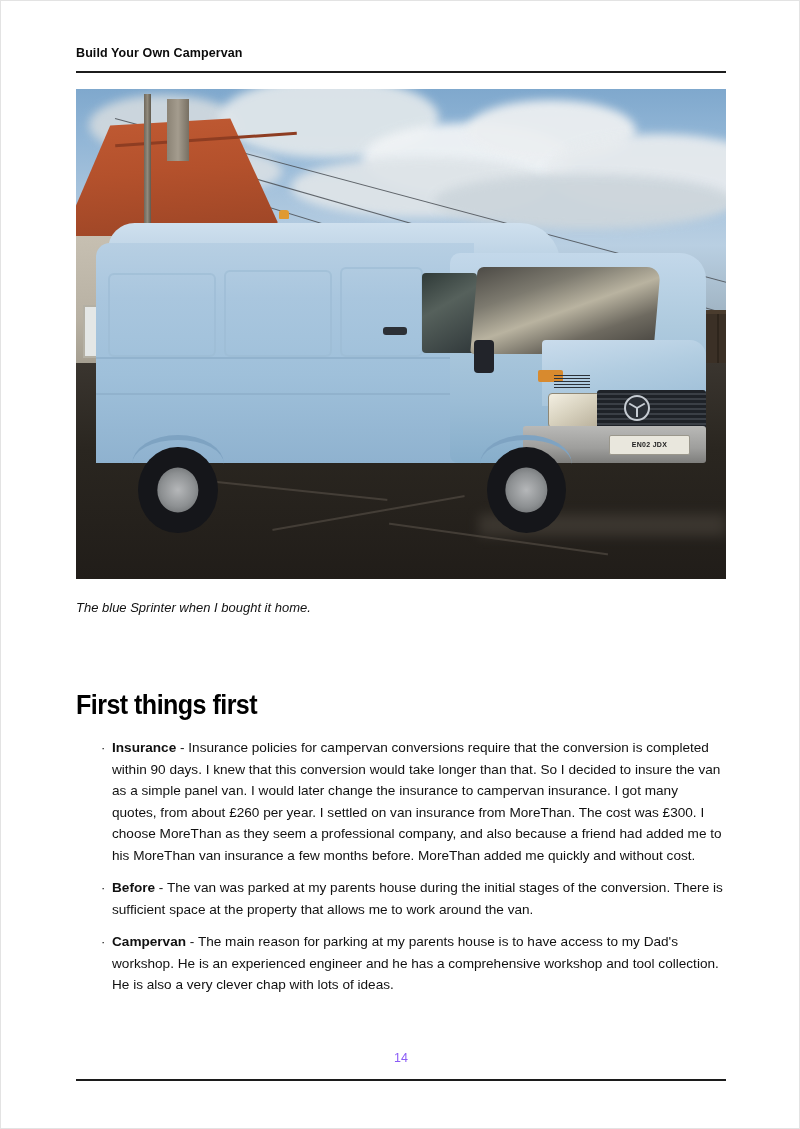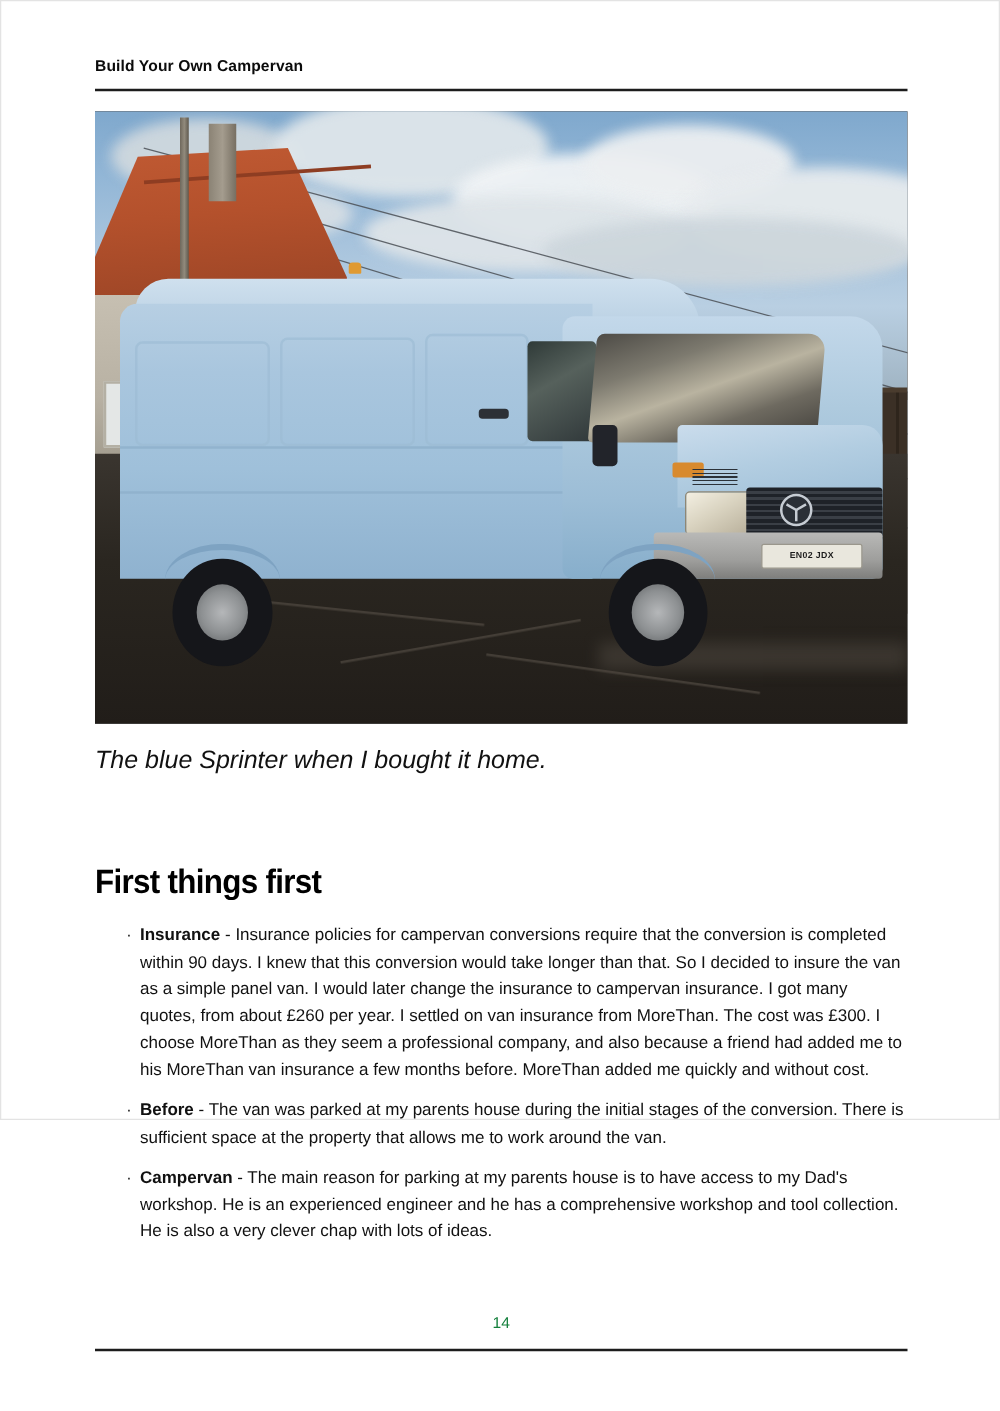--- a/index.html
+++ b/index.html
@@ -11,21 +11,21 @@
     width: 800px;
     height: 1129px;
     font-family: "Liberation Sans", sans-serif;
     color: #000000;
     overflow: hidden;
   }
 
   .page {
     position: relative;
     width: 800px;
-    height: 896px;
+    height: 1129px;
     background: #ffffff;
     box-sizing: border-box;
     border: 1px solid #e3e3e3;
   }
 
   
   .header {
     position: absolute;
     left: 75px;
     top: 44px;
@@ -374,21 +374,21 @@
     background: linear-gradient(180deg,#5d7e9e 0%, #3f5a74 100%);
     border-radius: 4px 0 0 0;
   }
 
   
   .caption {
     position: absolute;
     left: 75px;
     top: 597px;
     width: 650px;
-    font-size: 20px;
+    font-size: 13px;
     font-style: italic;
     color: #111111;
     line-height: 20px;
   }
 
   
   .content {
     position: absolute;
     left: 75px;
     top: 688px;
@@ -436,21 +436,21 @@
   }
 
   
   .footer-page-number {
     position: absolute;
     left: 0;
     top: 1050px;
     width: 800px;
     text-align: center;
     font-size: 12.5px;
-    color: #15803d;
+    color: #8b5cf6;
   }
   .footer-rule {
     position: absolute;
     left: 75px;
     top: 1078px;
     width: 650px;
   }
 </style>
 </head>
 <body>

